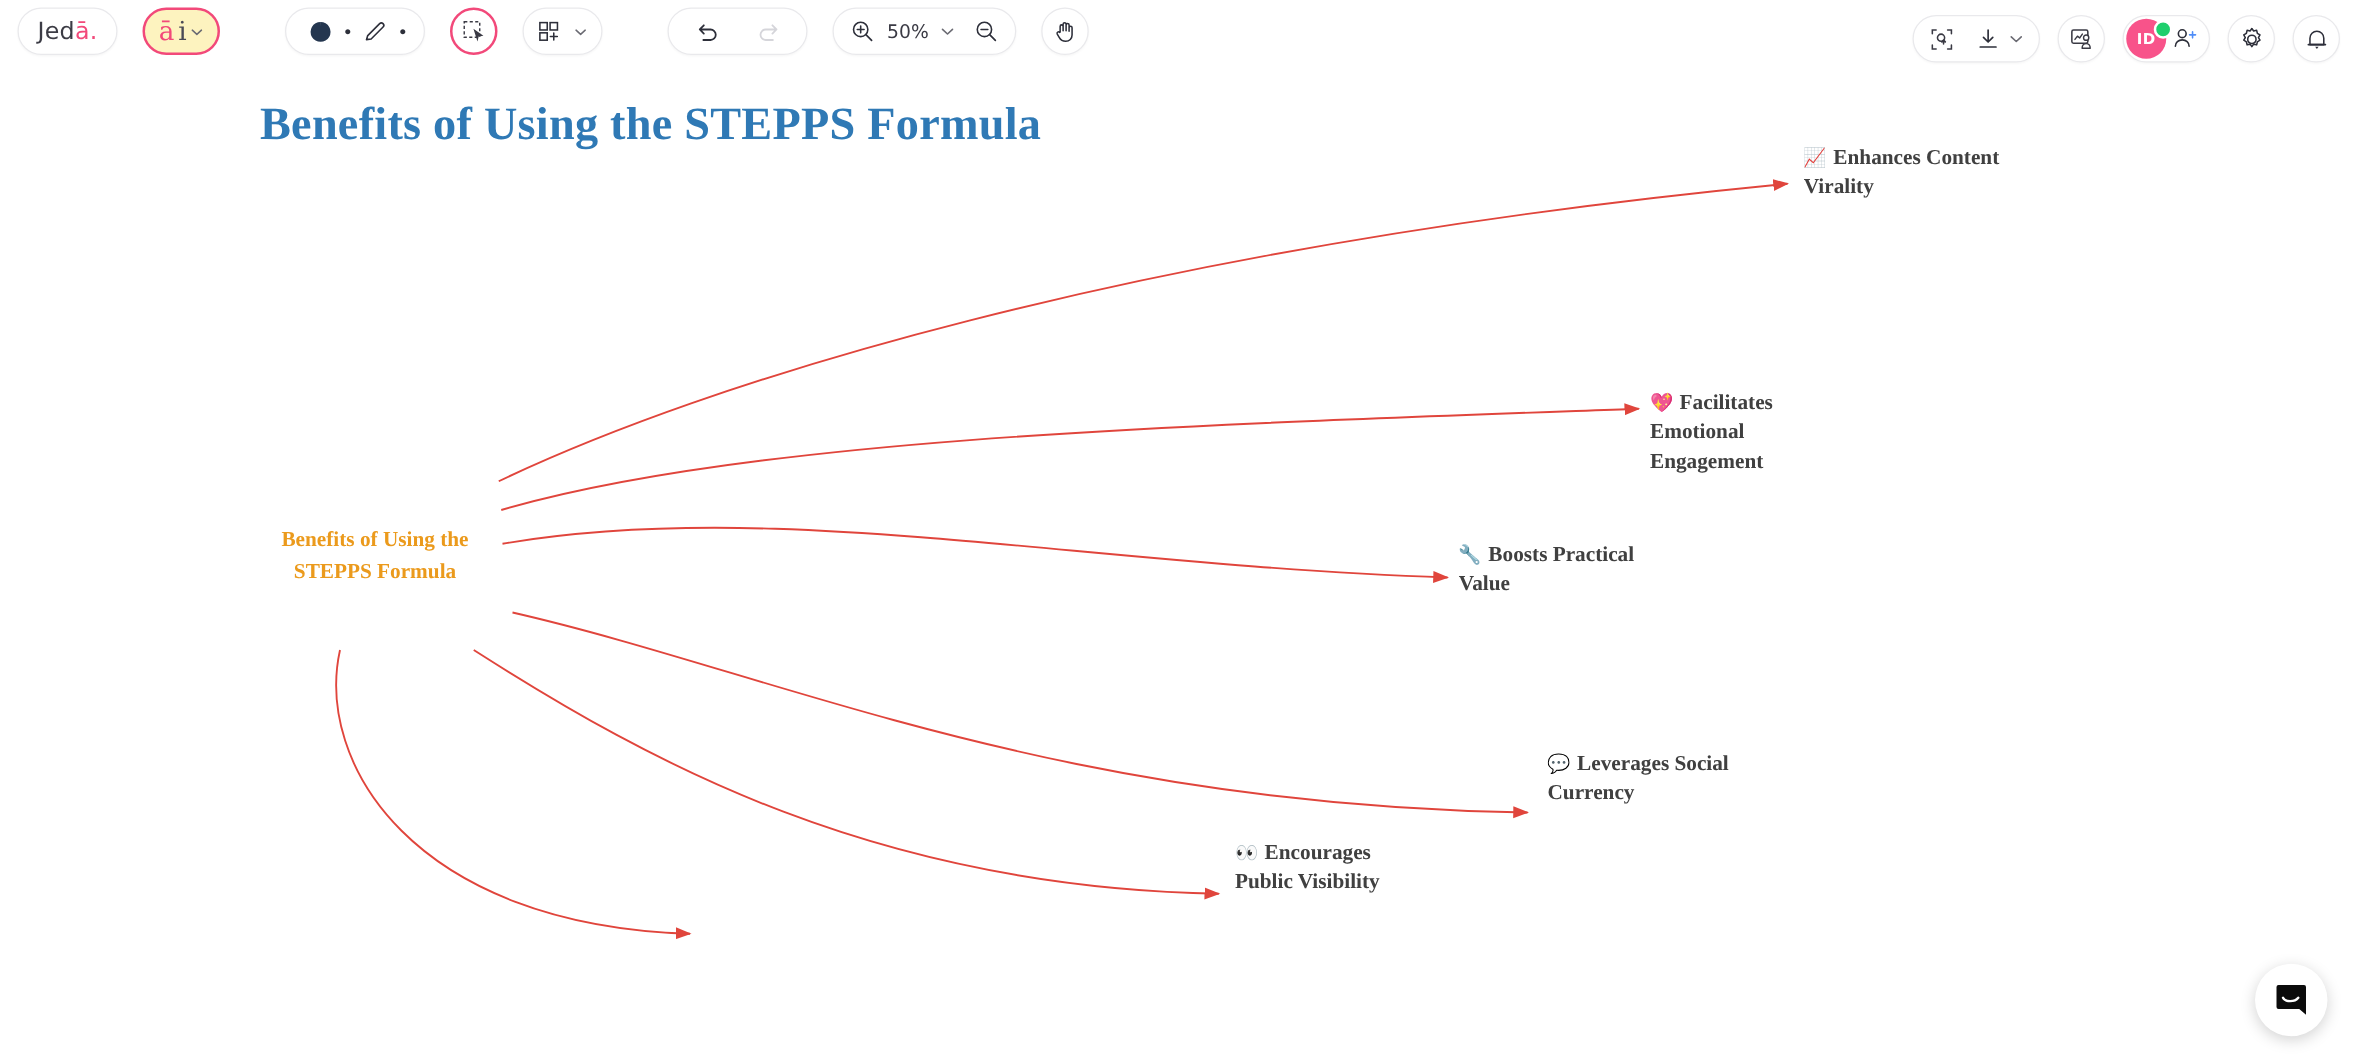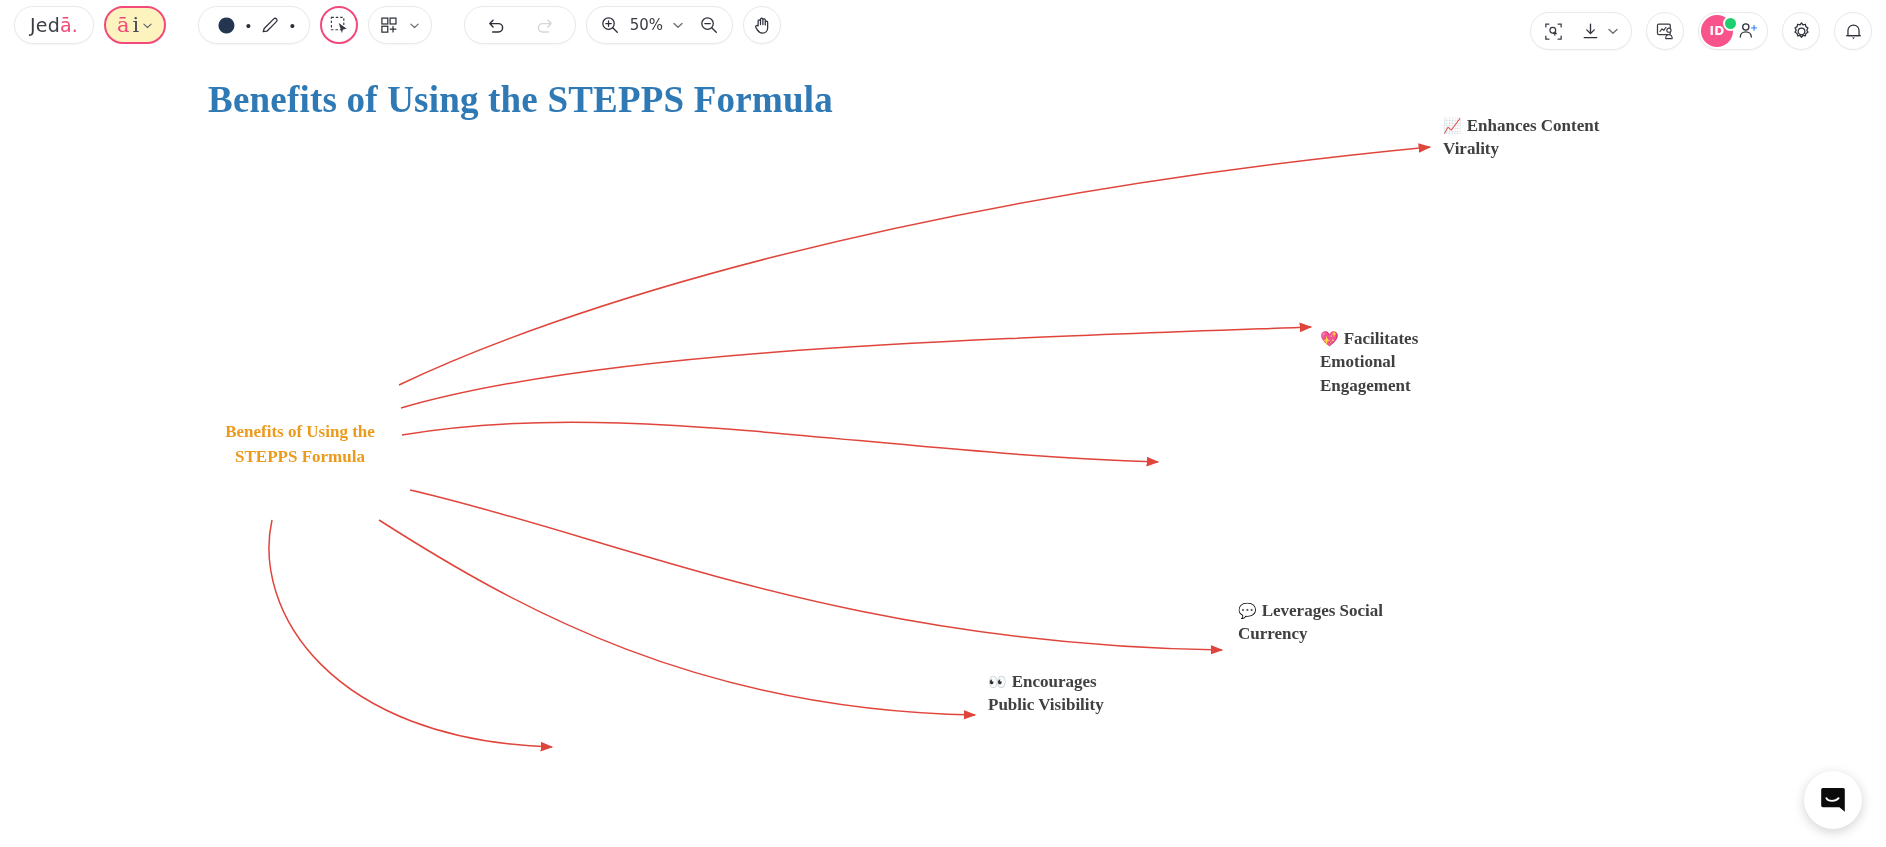--- a/index.html
+++ b/index.html
@@ -22,21 +22,21 @@
     width: 1886px;
     height: 50px;
     display: flex;
     align-items: center;
     z-index: 40;
     background: #ffffff;
   }
   .tb-left {
     display: flex;
     align-items: center;
-    gap: 10px;
+    gap: 20px;
     padding-left: 14px;
   }
   .tb-right {
     position: absolute;
     right: 14px;
     top: 0;
     height: 50px;
     display: flex;
     align-items: flex-end;
     gap: 14px;
@@ -453,24 +453,27 @@
   </svg>
 
   <div class="board-title">Benefits of Using the STEPPS Formula</div>
 
   <div class="root-node">Benefits of Using the STEPPS Formula</div>
 
   <div class="branch" style="left:1443px; top:64px; width:215px;">
     <span class="emo">📈</span><span>Enhances Content Virality</span>
   </div>
 
-  <div class="branch" style="left:1320px; top:260px; width:140px;margin-top:17px;">
+  <div class="branch" style="left:1320px; top:260px; width:140px;">
     <span class="emo">💖</span><span>Facilitates Emotional Engagement</span>
   </div>
 
+  <div class="branch" style="left:1167px; top:382px; width:180px;">
+    <span class="emo">🔧</span><span>Boosts Practical Value</span>
+  </div>
 
   <div class="branch" style="left:1238px; top:549px; width:195px;">
     <span class="emo">💬</span><span>Leverages Social Currency</span>
   </div>
 
   <div class="branch" style="left:988px; top:620px; width:148px;">
     <span class="emo">👀</span><span>Encourages Public Visibility</span>
   </div>
 
 

